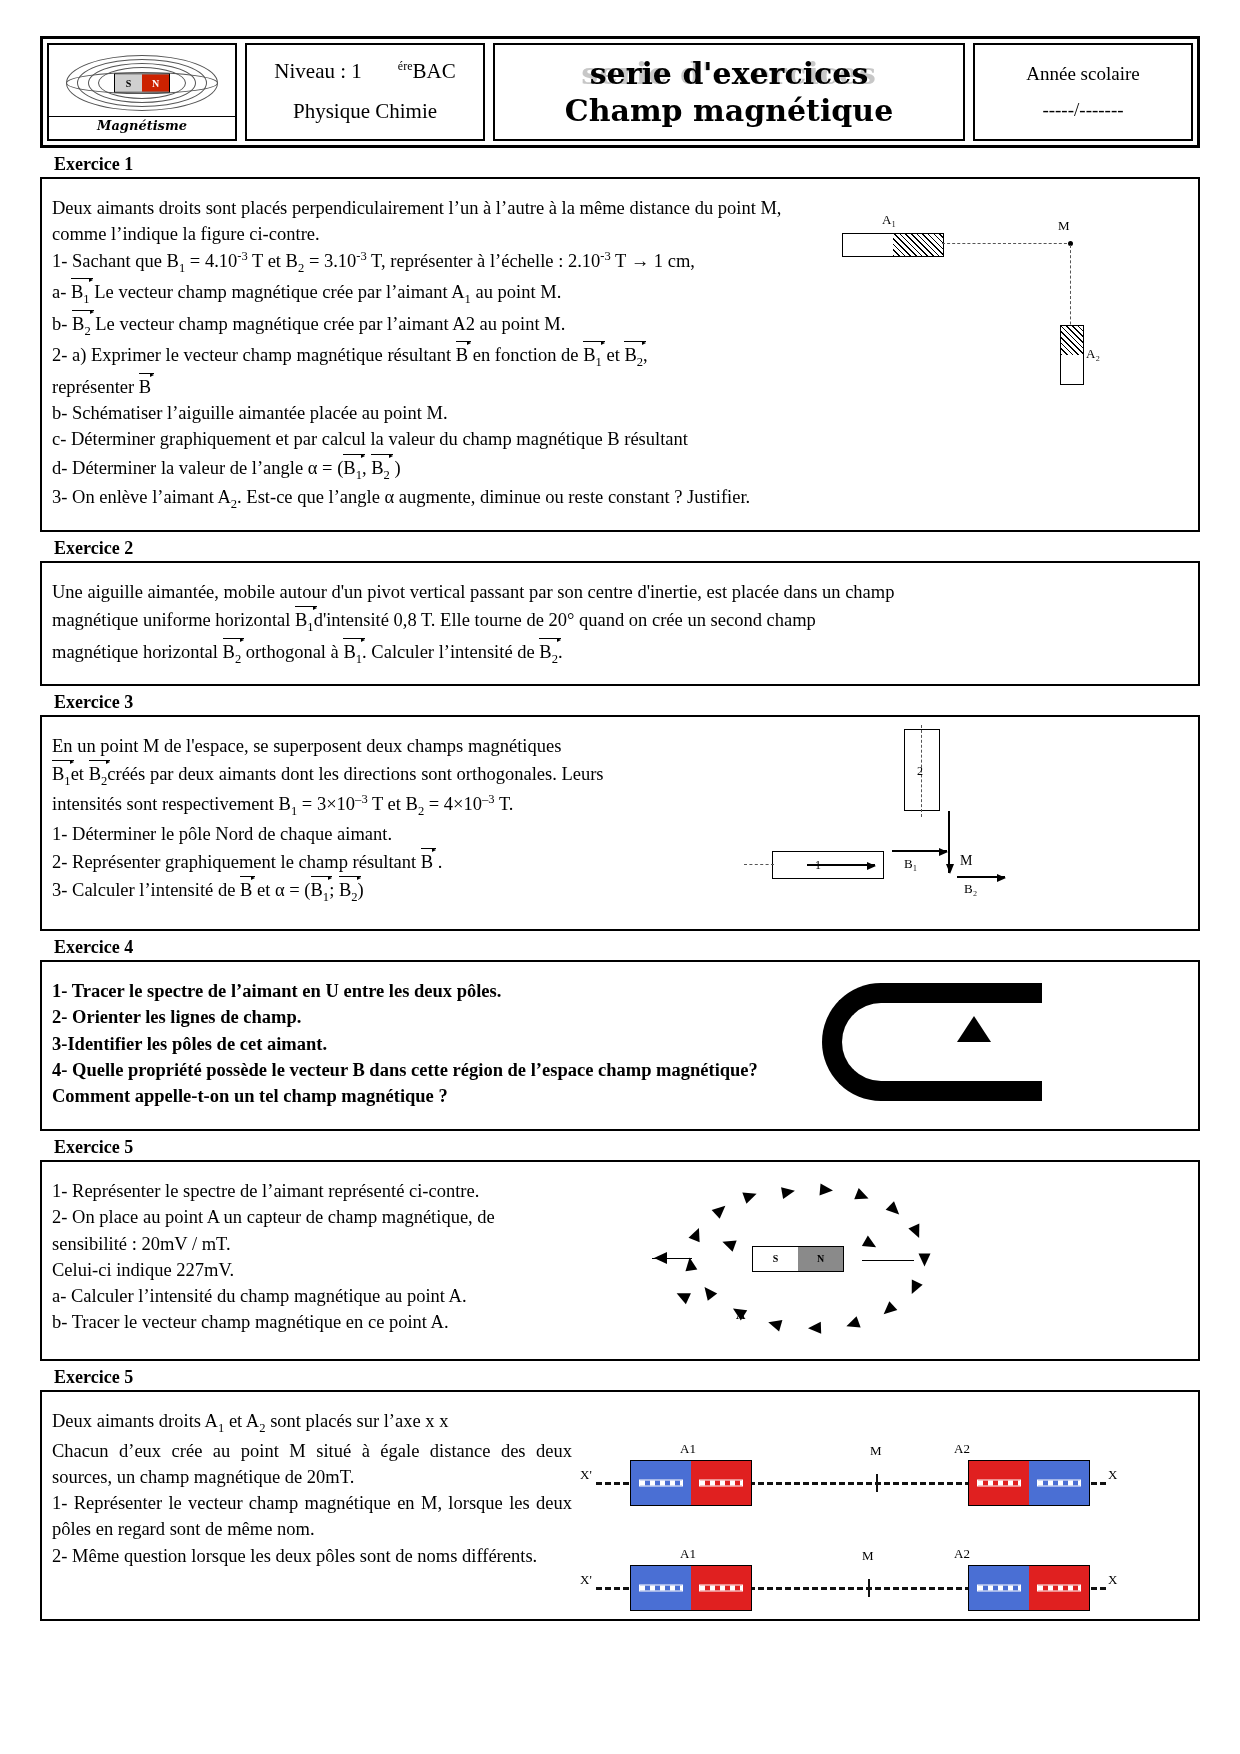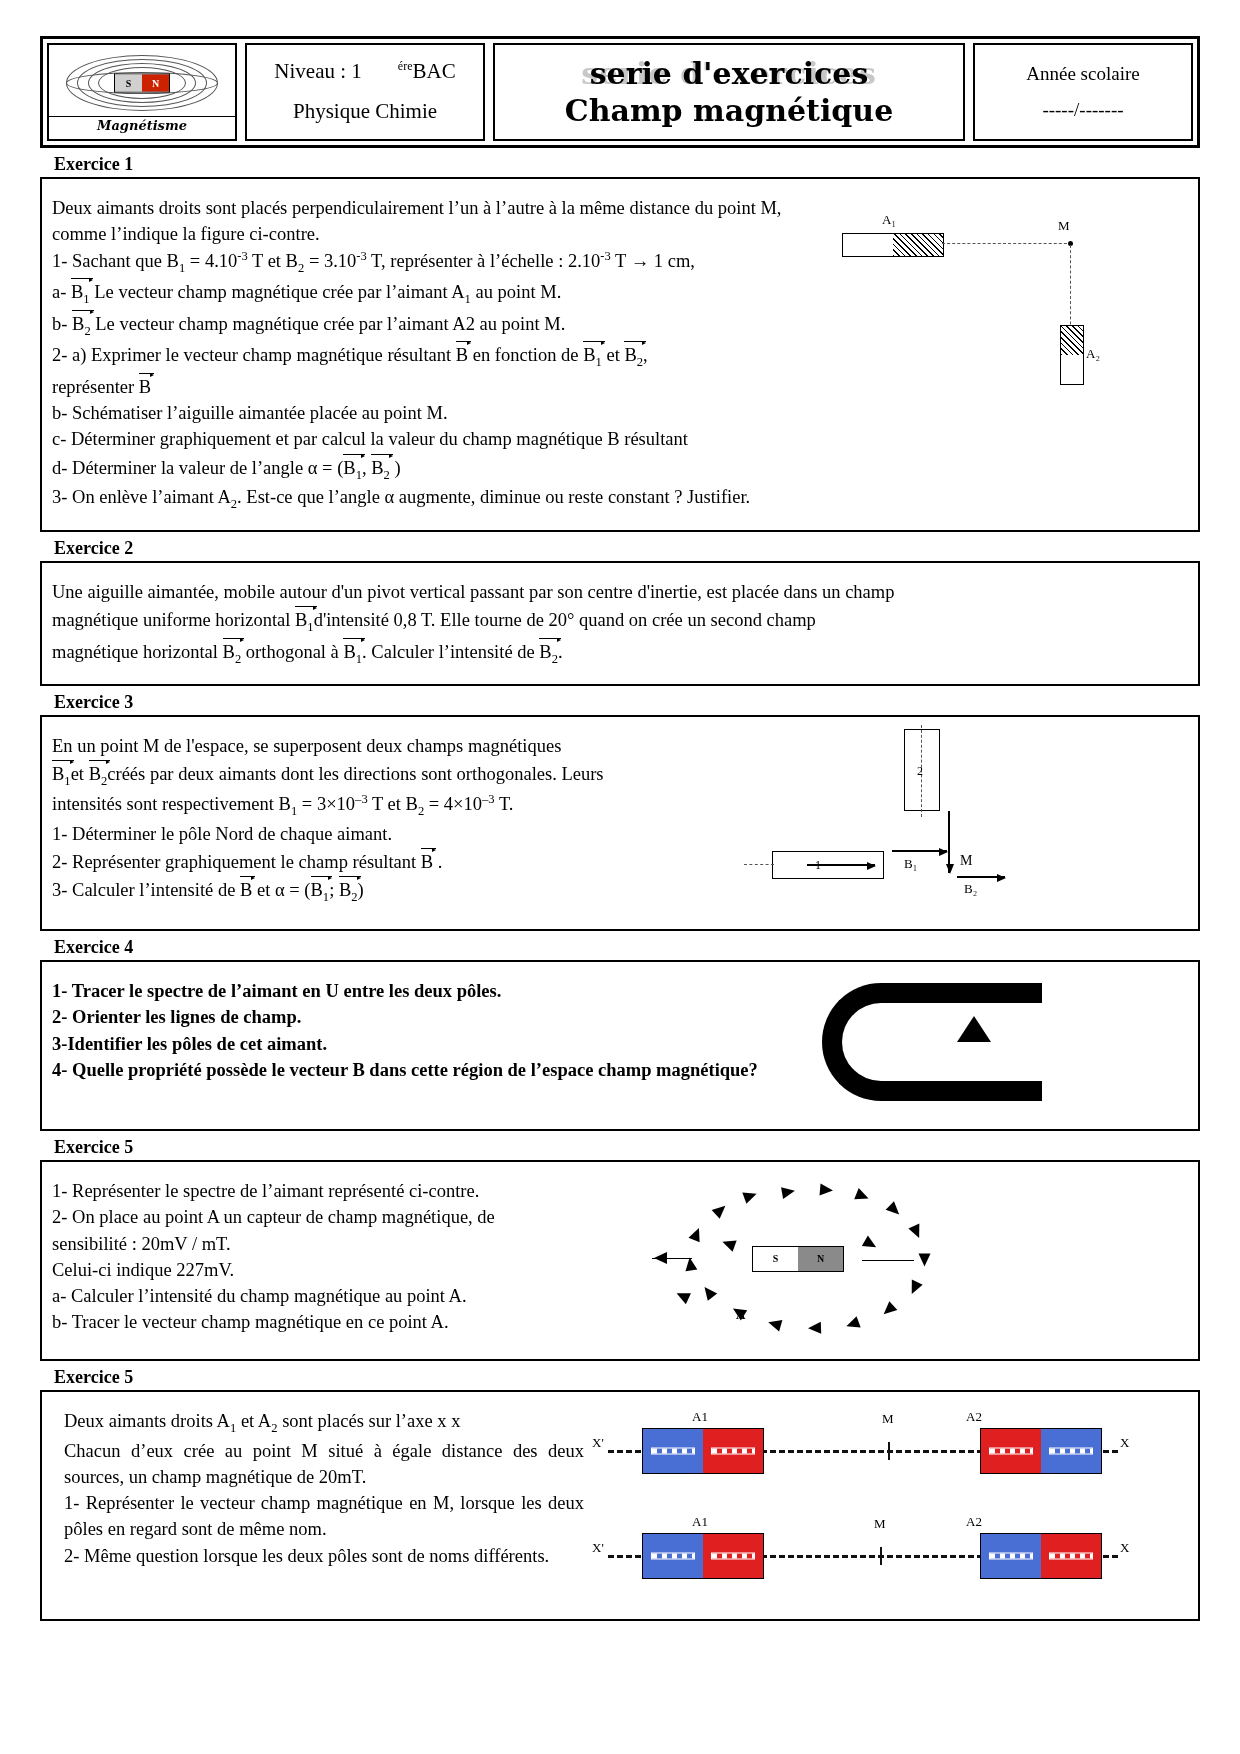--- a/index.html
+++ b/index.html
@@ -148,21 +148,21 @@
   }
   .spec-line { position:absolute; border-top:1.4px solid #000; }
   .bar-magnet {
     position:absolute; display:flex; border:1px solid #000; font-size:10px; font-weight:bold;
   }
   .bar-magnet .s { flex:1; background:#fff; display:flex;align-items:center;justify-content:center;}
   .bar-magnet .n { flex:1; background:#8a8a8a; color:#000; display:flex;align-items:center;justify-content:center;}
 
   
   .fig6 { width: 560px; height: 195px; position:relative;}
-  .rowfig { position:absolute; width:100%; height:80px; }
+  .rowfig { position:absolute; width:100%; height:80px;margin-top:32px; }
   .mag2 { position:absolute; display:flex; border:1.5px solid #000; height:44px; }
   .mag2 .blue { flex:1; background:#4a6fd4; position:relative; }
   .mag2 .red  { flex:1; background:#e02020; position:relative; }
   .mag2 .blue::after, .mag2 .red::after {
     content:""; position:absolute; left:14%; right:14%; top:50%; height:7px;
     transform:translateY(-50%);
     background: repeating-linear-gradient(90deg, #fff 0 5px, transparent 5px 10px);
     border:1px solid #fff;
     box-sizing:border-box;
   }
@@ -291,20 +291,21 @@
   </div>
 
   <div class="ex-title">Exercice 4</div>
   <div class="ex-box" style="min-height:155px;">
     <div class="ex-flex">
       <div class="ex-text" style="max-width:760px;font-weight:bold;">
         <div>1- Tracer le spectre de l’aimant en U entre les deux pôles.</div>
         <div>2- Orienter les lignes de champ.</div>
         <div>3-Identifier les pôles de cet aimant.</div>
         <div>4- Quelle propriété possède le vecteur B dans cette région de l’espace champ magnétique?</div>
+        <div>  Comment appelle-t-on un tel champ magnétique ?</div>
       </div>
       <div class="ex-fig fig4">
 
         <div style="position:absolute; left:10px; top:5px; width:180px; height:118px;
                     border:20px solid #000; border-right:none;
                     border-top-left-radius:60px; border-bottom-left-radius:60px;
                     box-sizing:border-box;"></div>
         <div style="position:absolute; left:170px; top:5px; width:60px; height:20px; background:#000;"></div>
         <div style="position:absolute; left:170px; top:103px; width:60px; height:20px; background:#000;"></div>
 
@@ -360,21 +361,21 @@
         <div class="spec-line" style="left:20px; top:80px; width:40px;"></div>
         <div class="spec-line" style="left:230px; top:82px; width:52px;"></div>
         <span class="lbl" style="left:104px; top:128px; font-size:13px; font-weight:bold;">A</span>
       </div>
     </div>
   </div>
 
   <div class="ex-title">Exercice 5</div>
   <div class="ex-box" style="min-height:215px;">
     <div class="ex-flex">
-      <div class="ex-text" style="max-width:520px; text-align:justify;margin-left:12px;">
+      <div class="ex-text" style="max-width:520px; text-align:justify;">
         <div>Deux aimants droits A<sub>1</sub> et A<sub>2</sub> sont placés sur   l’axe x x</div>
         <div>Chacun d’eux crée au point M situé à égale distance des deux sources, un champ magnétique de 20mT.</div>
         <div>1- Représenter le vecteur champ magnétique en M, lorsque les deux pôles en regard sont de même nom.</div>
         <div>2- Même question lorsque les deux pôles sont de noms différents.</div>
       </div>
       <div class="ex-fig fig6">
 
         <div class="rowfig" style="top:0;">
           <span class="lbl" style="left:108px; top:0; font-size:13px;">A1</span>
           <span class="lbl" style="left:298px; top:2px; font-size:13px;">M</span>

